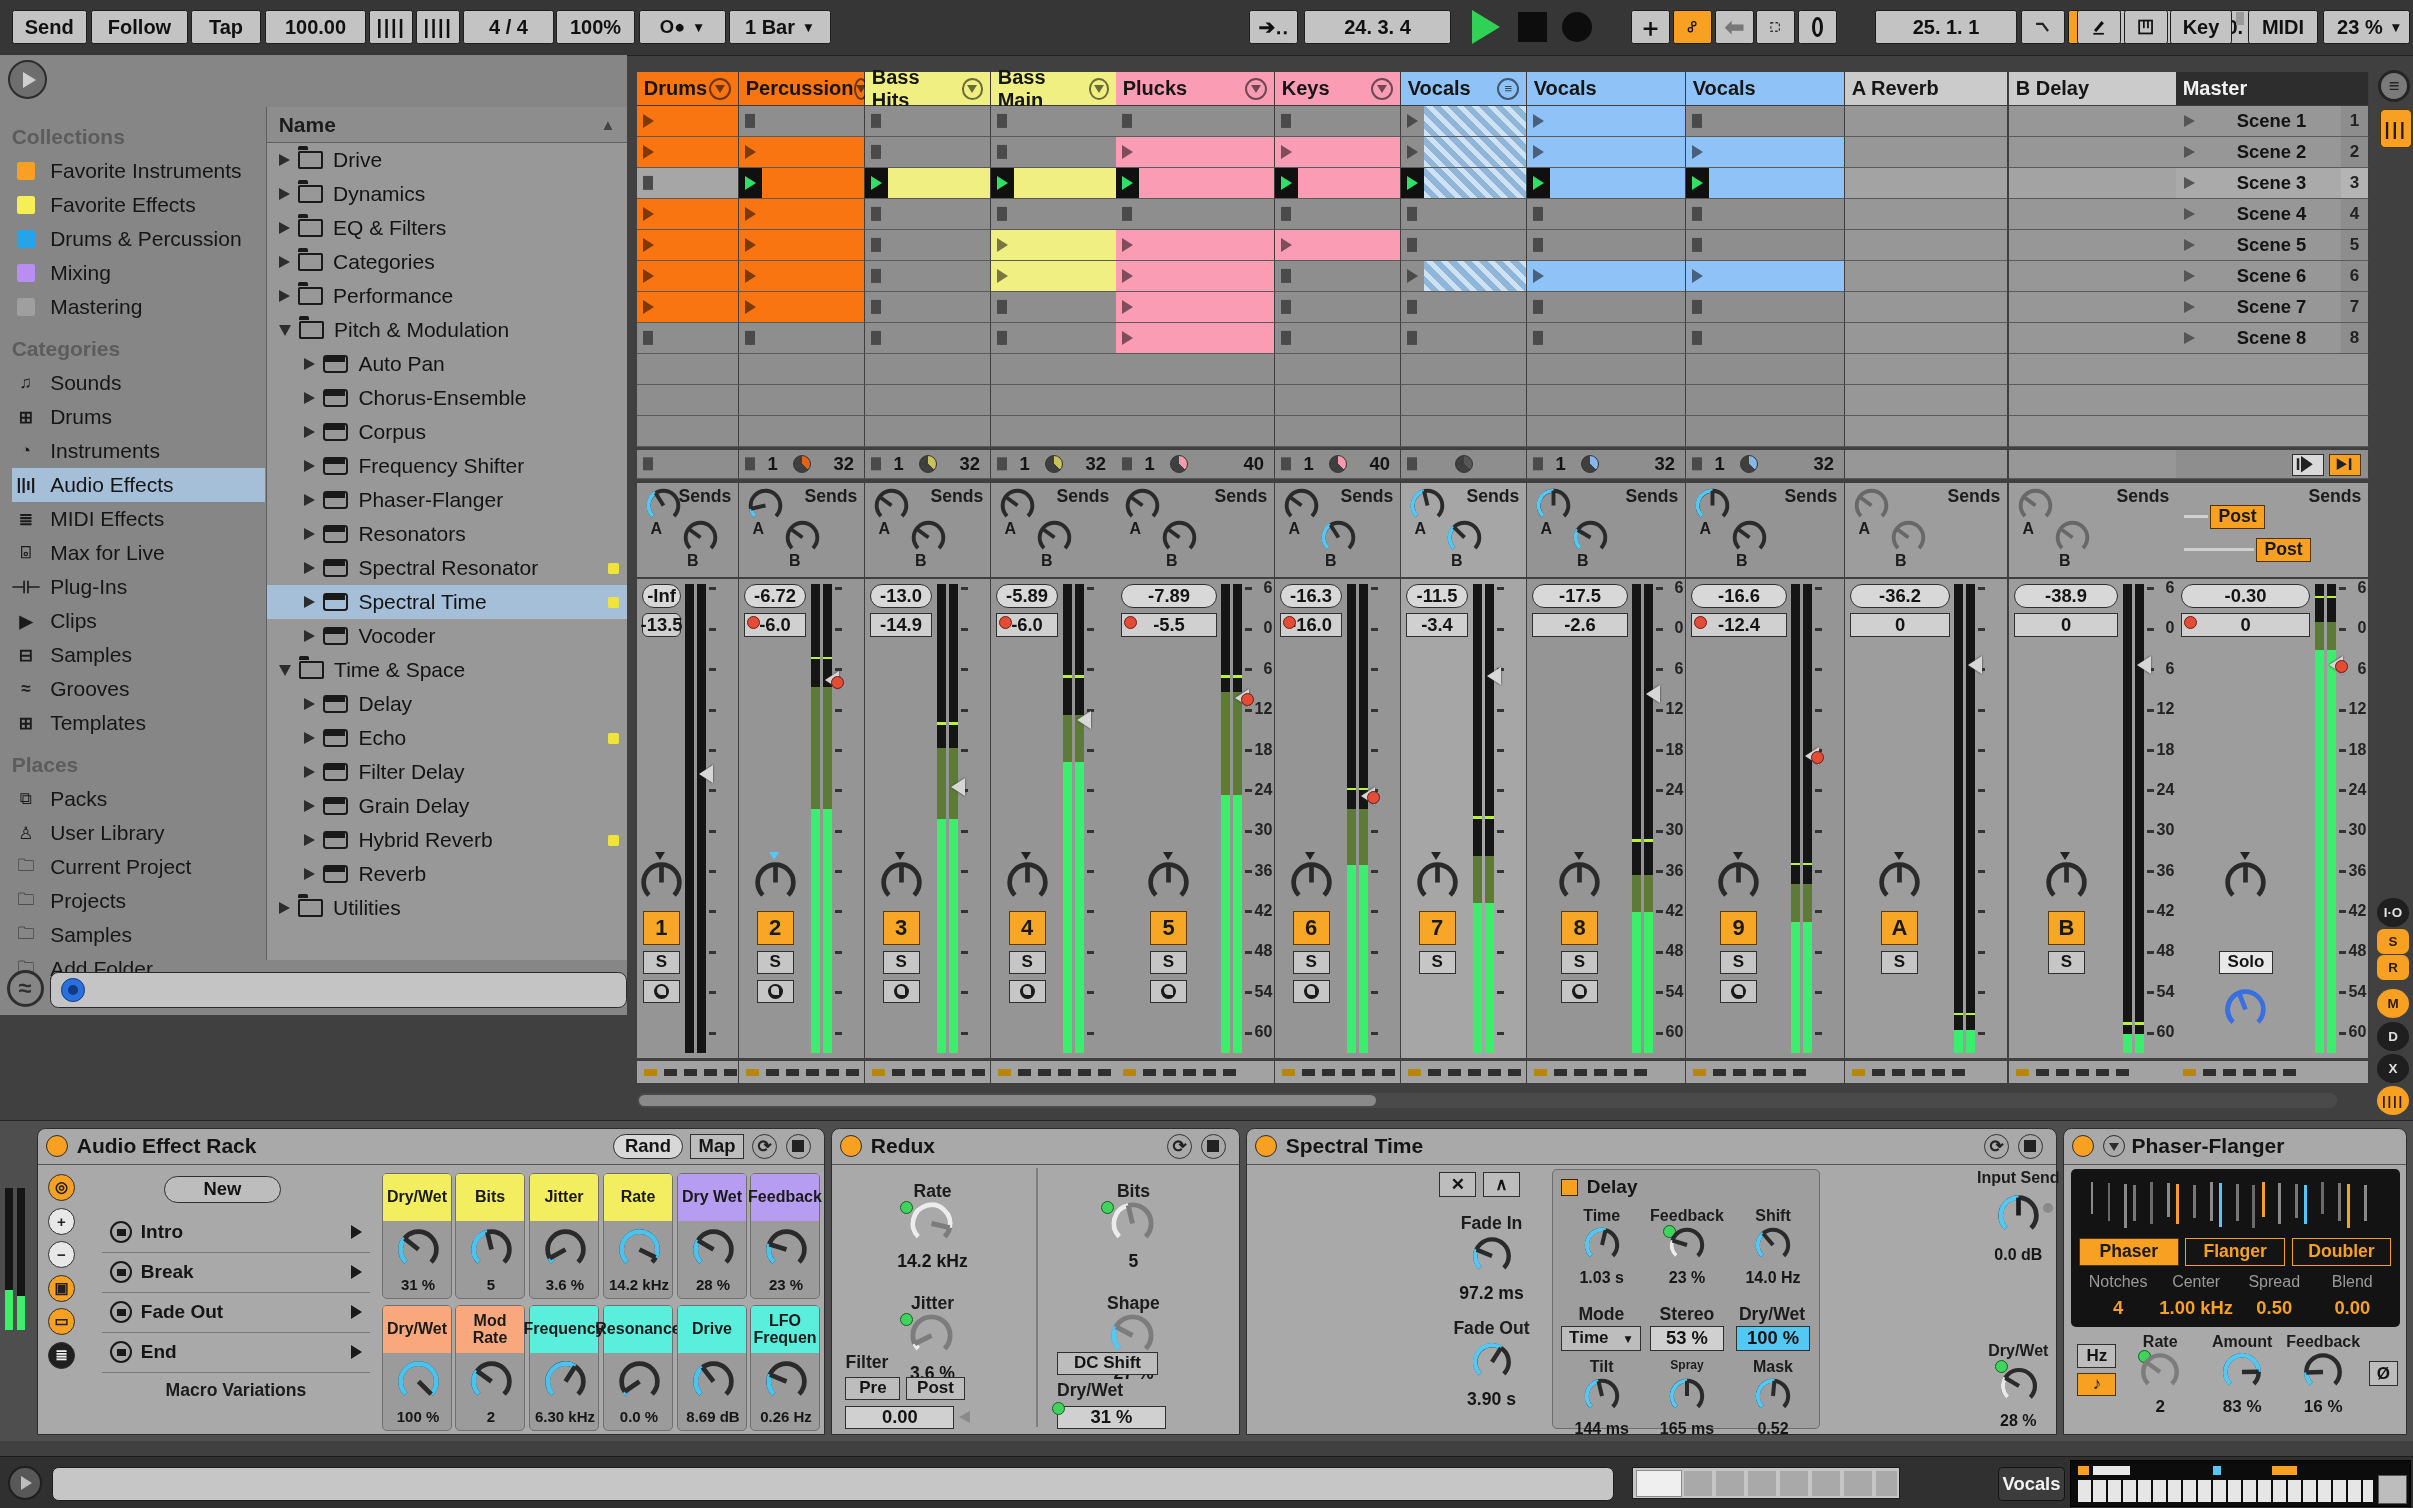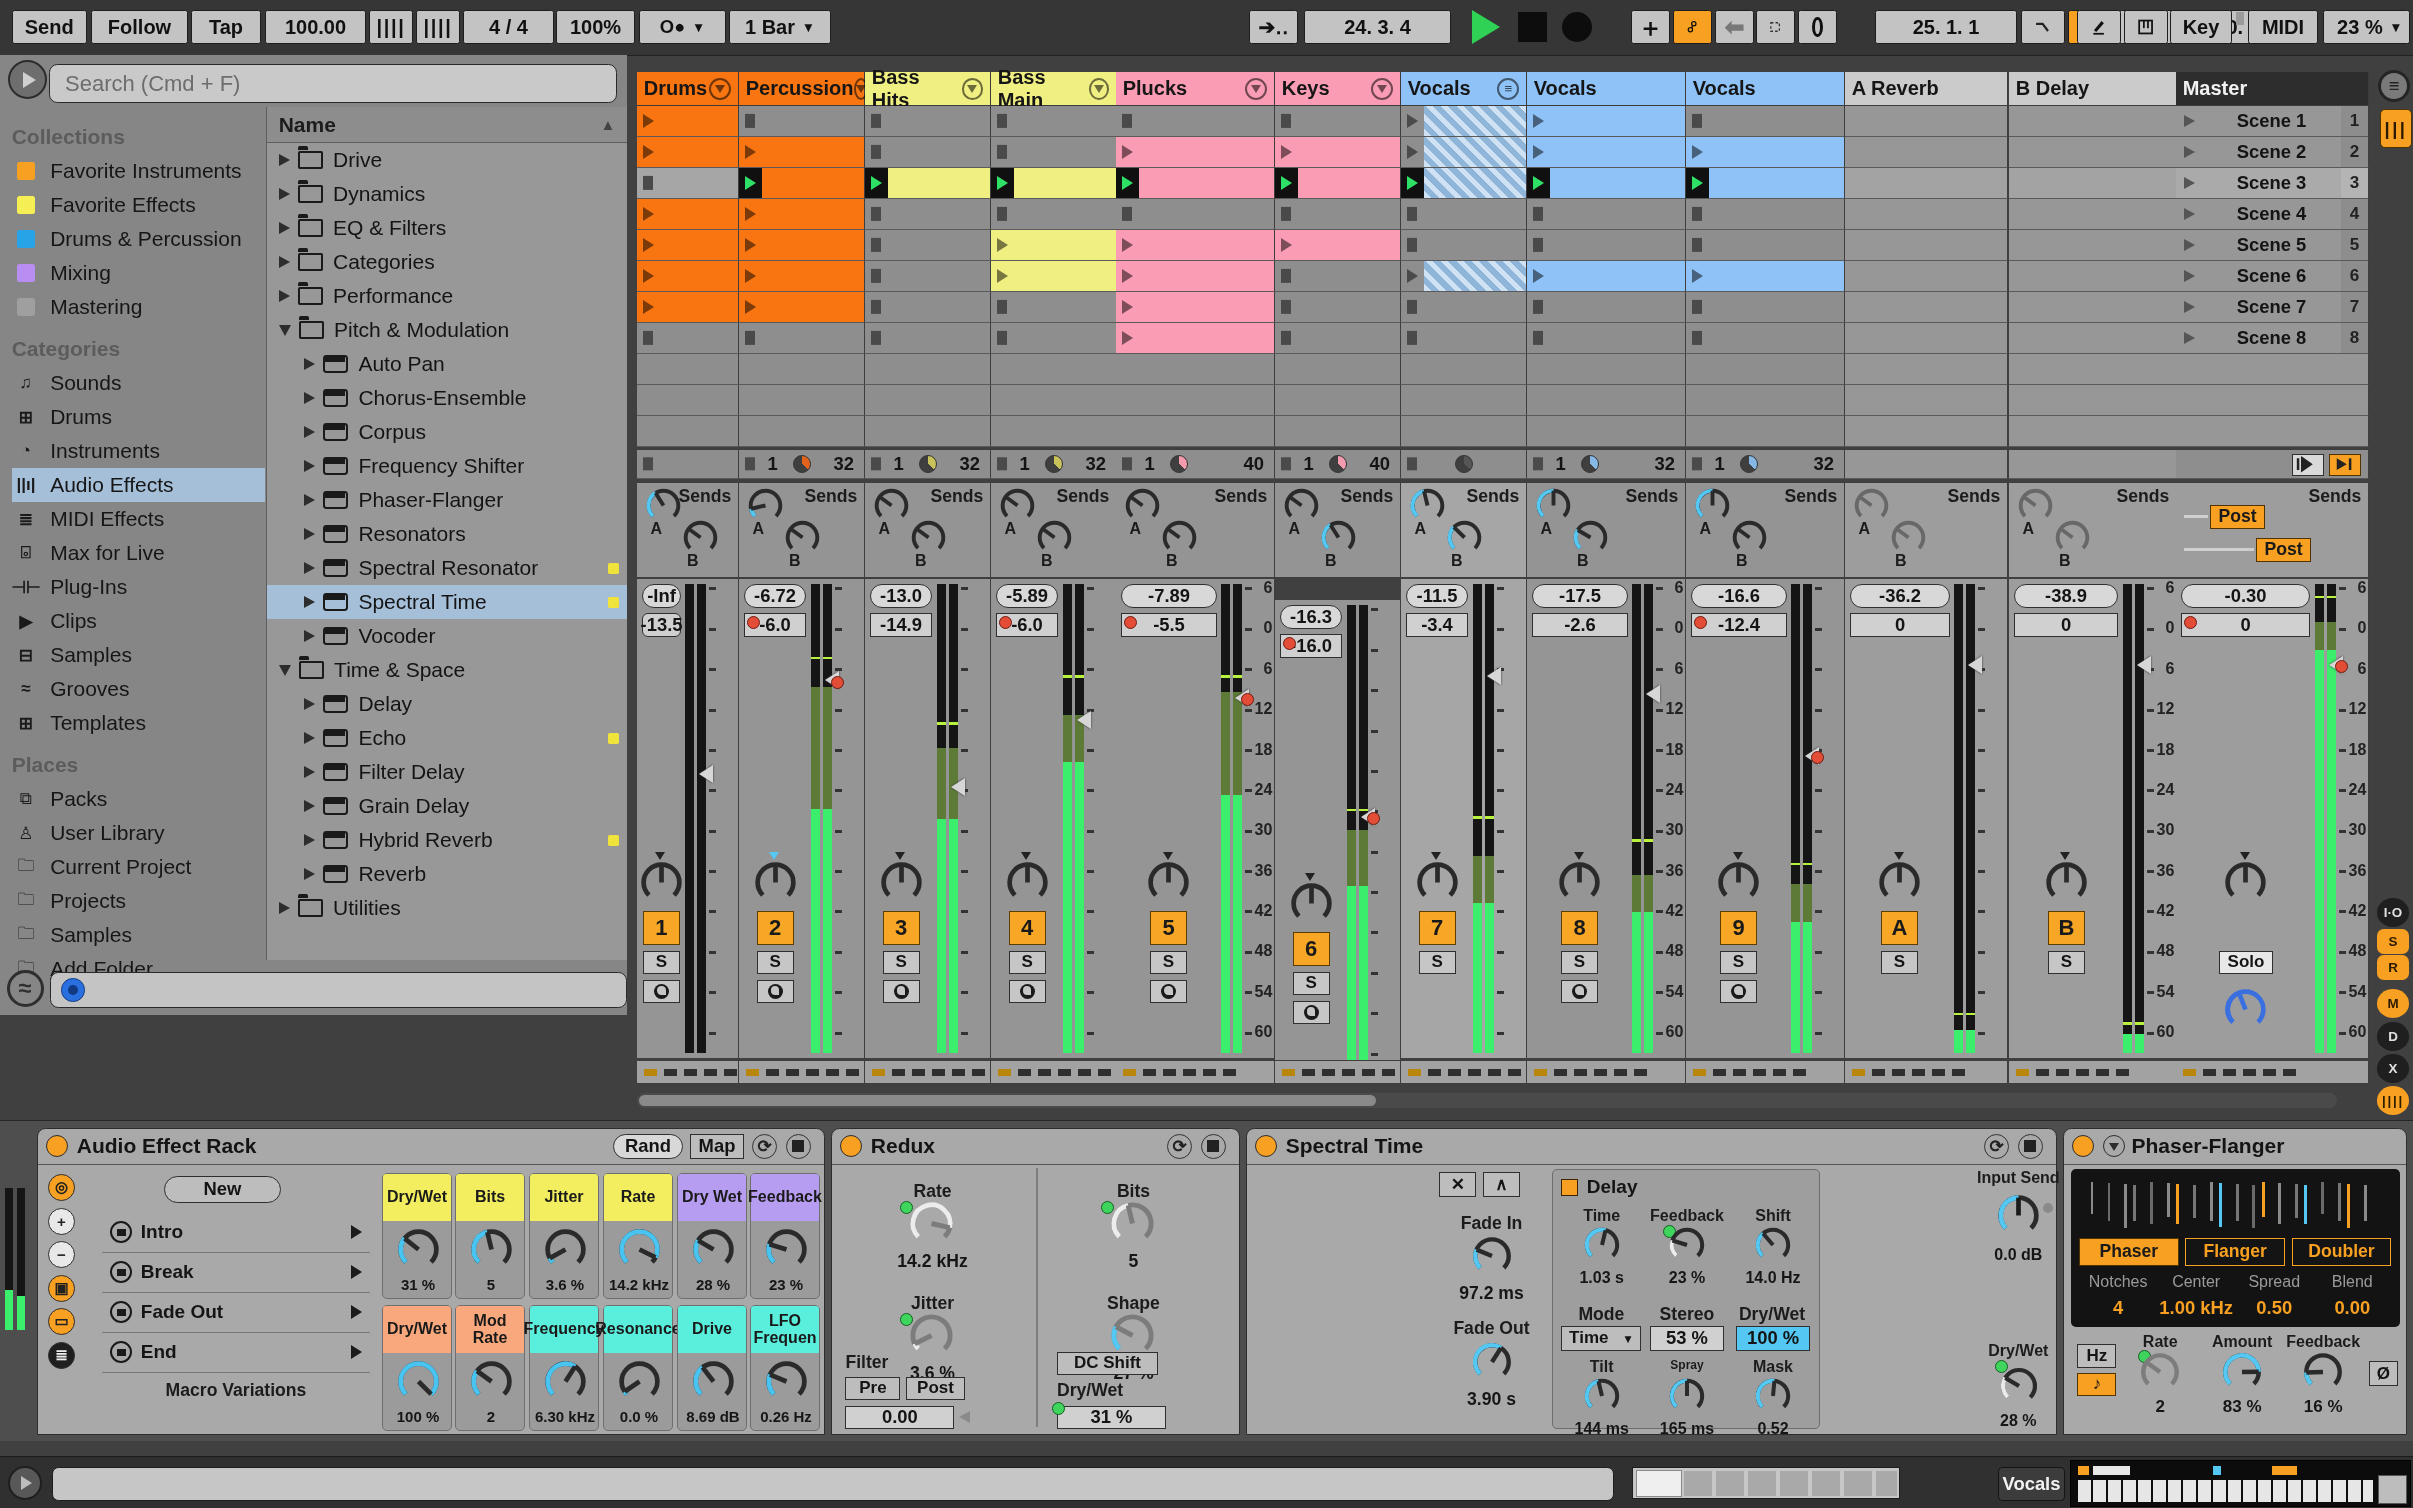--- a/index.html
+++ b/index.html
@@ -194,21 +194,20 @@
   <div class="abs" style="left:2310px;top:10px;height:34px"></div>
 
   <div id="rightcluster">
     
   </div>
 
   <div id="browser" class="abs"></div>
   <div class="abs circ" style="left:8.4px;top:60px;width:39px;height:39px;background:#6e6e6e;border:2.5px solid #2c2c2c">
     <span style="width:0;height:0;border-left:13.4px solid #cfcfcf;border-top:8.4px solid transparent;border-bottom:8.4px solid transparent;margin-left:3.4px"></span>
   </div>
-  <div id="searchbar" class="abs">Search (Cmd + F)</div>
   <div id="sidebar" class="abs" style="left:11.7px;top:112px;width:253px;height:848px">
       <div class="sect" style="position: relative; height: 37px; display: flex; align-items: flex-end; padding-bottom: 5px;">Collections</div>
       <div class="bitem">
         <div class="bicon">
           <div class="csq" style="background: rgb(247, 160, 34);"></div>
         </div>
         <div>Favorite Instruments</div>
       </div>
       <div class="bitem">
         <div class="bicon">
@@ -1698,21 +1697,21 @@
         </svg></div>
       <div style="position: absolute; left: 47px; top: 273px; width: 0px; height: 0px; border-top: 8.4px solid rgb(34, 34, 34); border-left: 5.9px solid transparent; border-right: 5.9px solid transparent;"></div>
       <div class="numbtn" style="left: 34px; top: 332px;">5</div>
       <div class="sbtn" style="left: 34px; top: 372px;">S</div>
       <div class="sbtn" style="left: 34px; top: 401px;">
         <span style="width:15px;height:15px;border-radius:50%;background:#1a1a1a;position:relative;display:inline-block">
           <span style="position:absolute;left:3.4px;top:2.5px;width:8.4px;height:8.4px;border-radius:50% 50% 0 50%;background:#c6c6c6"></span>
         </span>
       </div>
     </div>
-    <div class="strip" style="left: 1275px; width: 126px; background: rgb(149, 149, 149); margin-top: 21px;">
+    <div class="strip" style="left: 1275px; width: 126px; background: rgb(149, 149, 149);">
       <div class="pill" style="left: 5px; top: 5px; width: 62px;">-16.3</div>
       <div class="vbox" style="left: 5px; top: 34px; width: 62px;">-16.0<div class="rdot" style="left: 1.7px; top: 1.7px; position: absolute;"></div></div>
       <div class="meterbar" style="right: 44px;">
         <div class="mfill" style="height: 40%;"></div>
         <div class="molive" style="bottom: 40%; height: 12%;"></div>
         <div class="mpeak" style="bottom: 56%;"></div>
       </div>
       <div class="meterbar" style="right: 32px;">
         <div class="mfill" style="height: 40%;"></div>
         <div class="molive" style="bottom: 40%; height: 12%;"></div>

